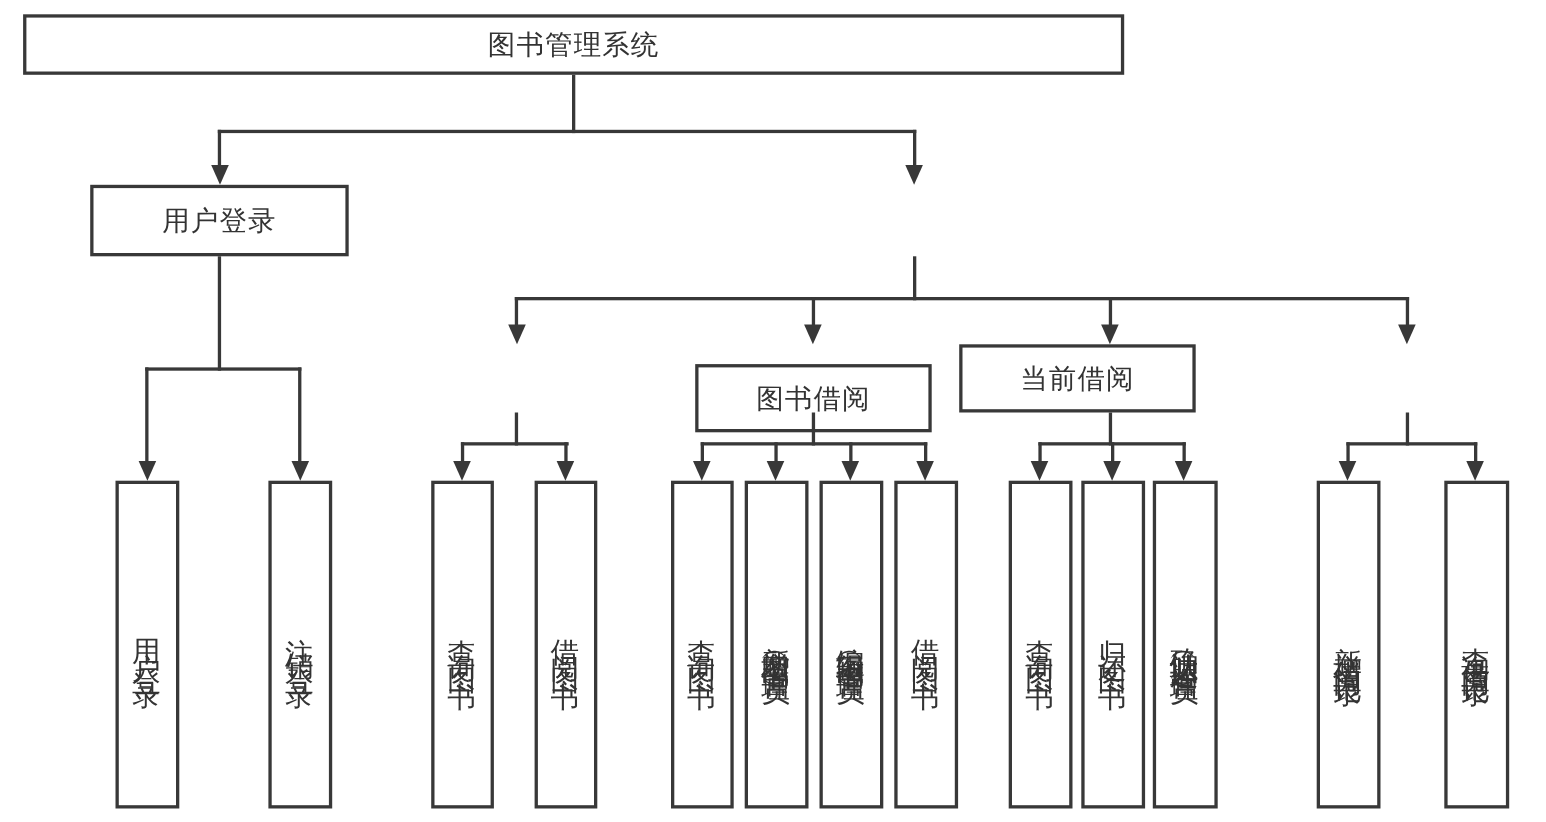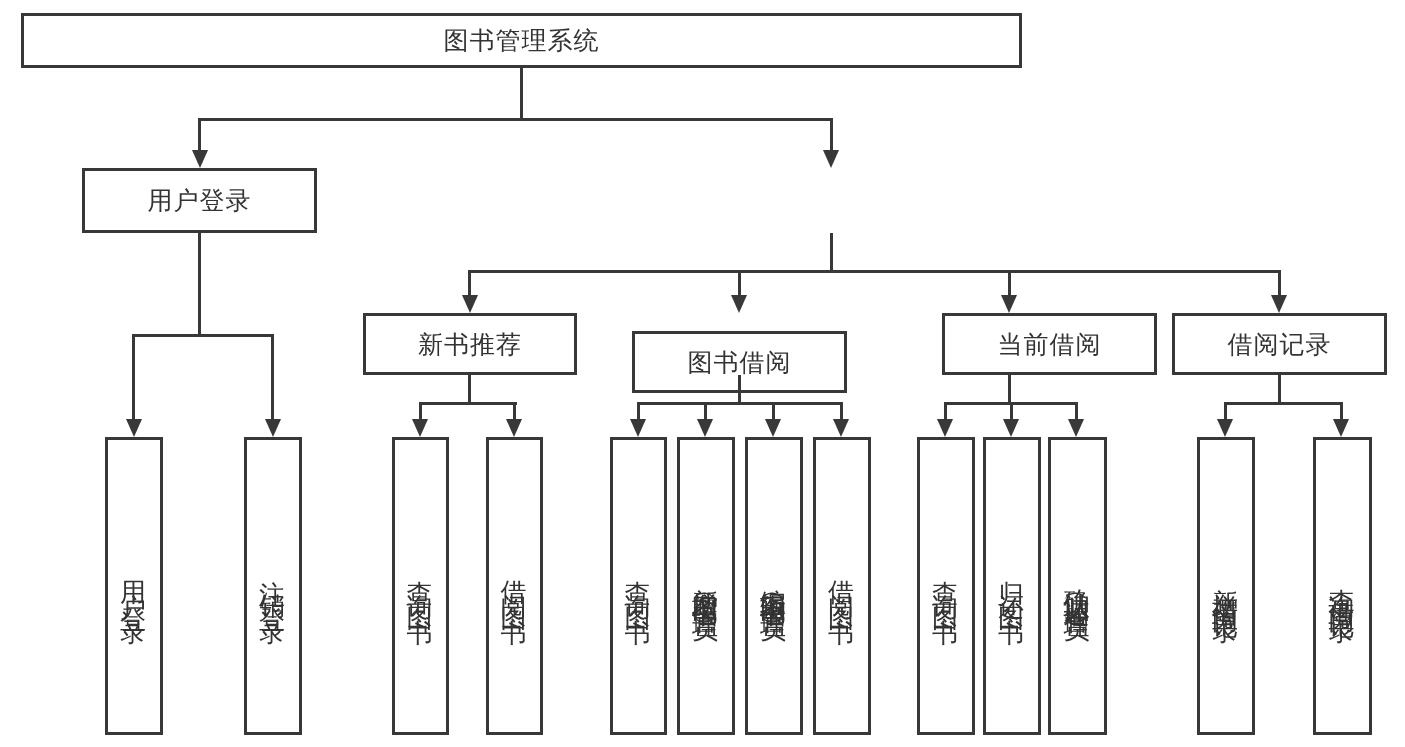--- a/index.html
+++ b/index.html
@@ -54,31 +54,25 @@
 <div class="canvas">
 
   <div class="node hnode" style="left:21px; top:13px; width:1001px; height:55px;">
     <span>图书管理系统</span>
   </div>
 
   <div class="node hnode" style="left:82px; top:168px; width:235px; height:65px;">
     <span>用户登录</span>
   </div>
 
-  <div class="node hnode" style="left:363px; top:313px; width:214px; height:62px;">
-    <span>新书推荐</span>
-  </div>
   <div class="node hnode" style="left:632px; top:331px; width:215px; height:62px;">
     <span>图书借阅</span>
   </div>
-  <div class="node hnode" style="left:942px; top:313px; width:215px; height:62px;">
+  <div class="node hnode" style="left:872px; top:313px; width:215px; height:62px;">
     <span>当前借阅</span>
-  </div>
-  <div class="node hnode" style="left:1172px; top:313px; width:215px; height:62px;">
-    <span>借阅记录</span>
   </div>
 
   <div class="node leaf ls4" style="left:105px; top:437px; width:58px; height:298px;">用户登录</div>
   <div class="node leaf ls4" style="left:244px; top:437px; width:58px; height:298px;">注销登录</div>
 
   <div class="node leaf ls4" style="left:392px; top:437px; width:57px; height:298px;">查询图书</div>
   <div class="node leaf ls4" style="left:486px; top:437px; width:57px; height:298px;">借阅图书</div>
 
   <div class="node leaf ls4" style="left:610px; top:437px; width:57px; height:298px;">查询图书</div>
   <div class="node leaf ls8" style="left:677px; top:437px; width:58px; height:298px;">新增图书（管理员）</div>

